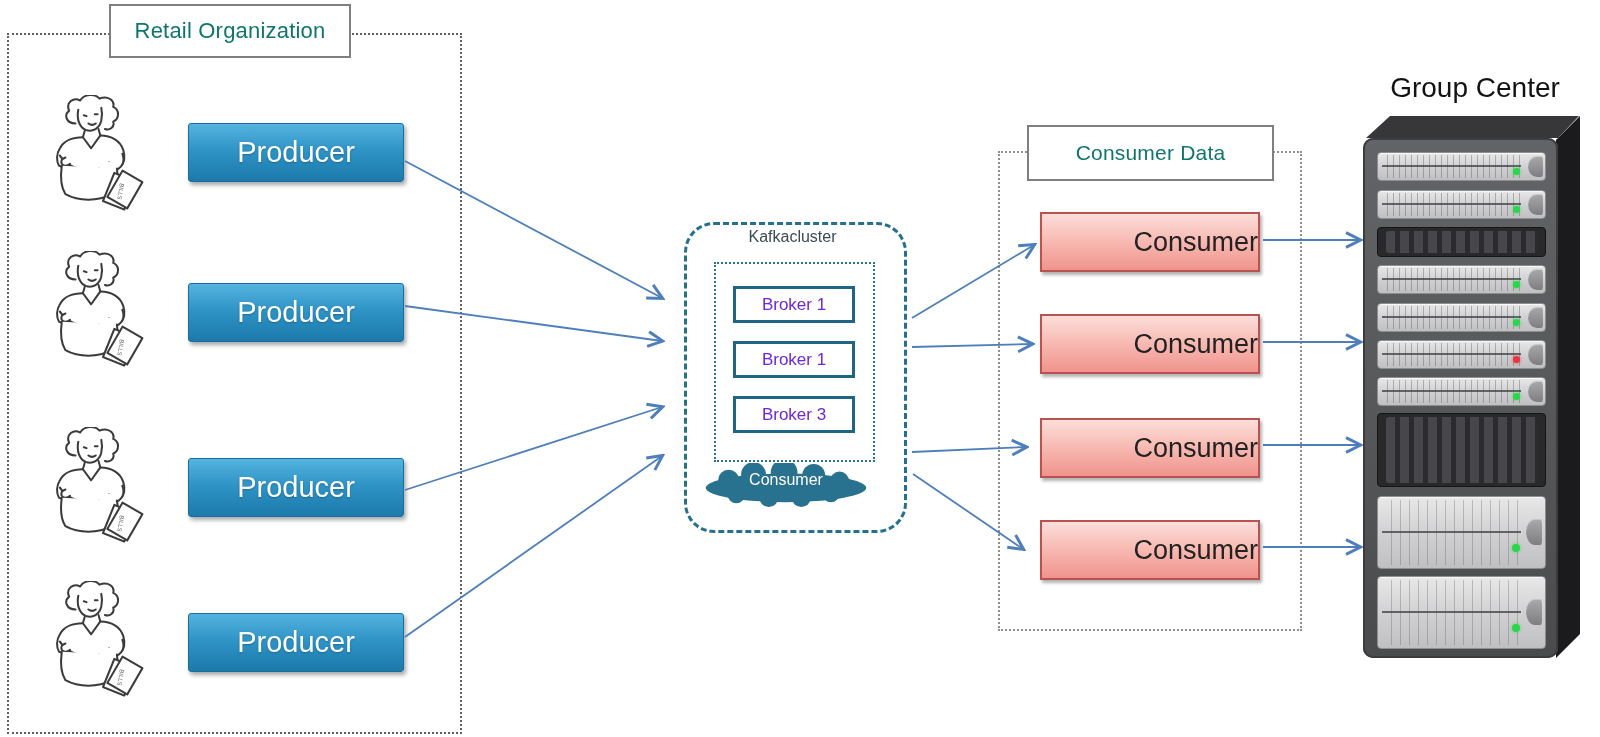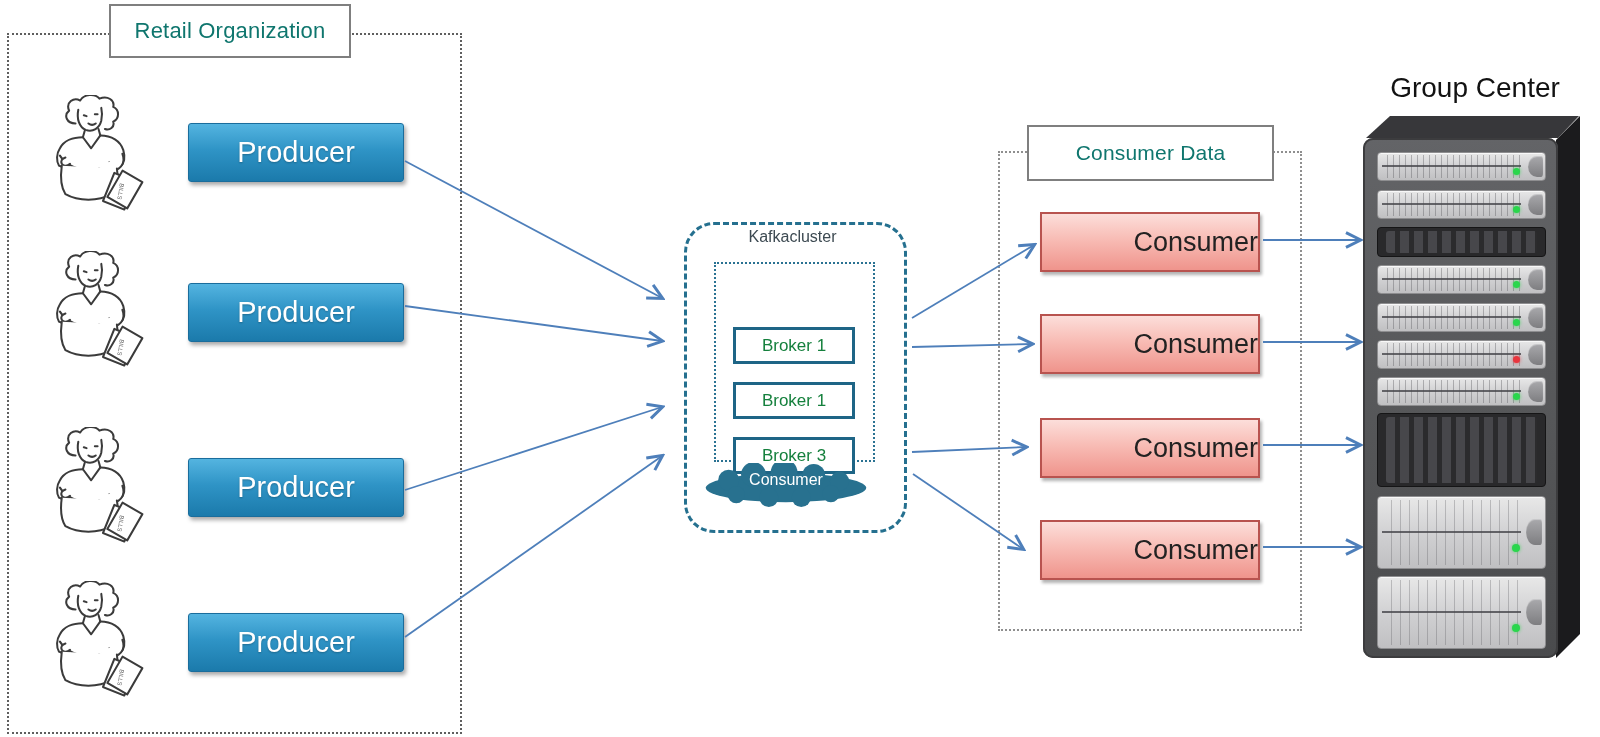--- a/index.html
+++ b/index.html
@@ -36,21 +36,21 @@
     color:#222;font-size:27px;}
 
   
   .kafka-box{left:684px;top:222px;width:217px;height:305px;
     border:3px dashed #25708f;border-radius:30px;}
   .kafka-title{left:684px;top:228px;width:217px;text-align:center;
     font-size:16px;color:#3d4a52;}
   .broker-wrap{left:714px;top:262px;width:157px;height:196px;border:2px dotted #2a7292;}
   .broker{position:absolute;left:733px;width:116px;height:31px;background:#fff;
     border:3px solid #1e6586;display:flex;align-items:center;justify-content:center;
-    font-size:17px;color:#15803d;margin-top:41px;}
+    font-size:17px;color:#6d28d9;}
   .zk-cloud{left:700px;top:462px;width:172px;height:46px;}
   .zk-label{left:700px;top:471px;width:172px;text-align:center;
     color:#fff;font-size:16px;}
 
   
   .dc-title{left:1360px;top:72px;width:230px;text-align:center;
     font-size:28px;color:#121212;}
   .rack-top{left:1363px;top:116px;width:216px;height:24px;background:#37373a;
     clip-path:polygon(3px 22px,195px 22px,216px 0px,27px 0px);}
   .rack-side{left:1556px;top:116px;width:24px;height:542px;background:#1b1b1d;

